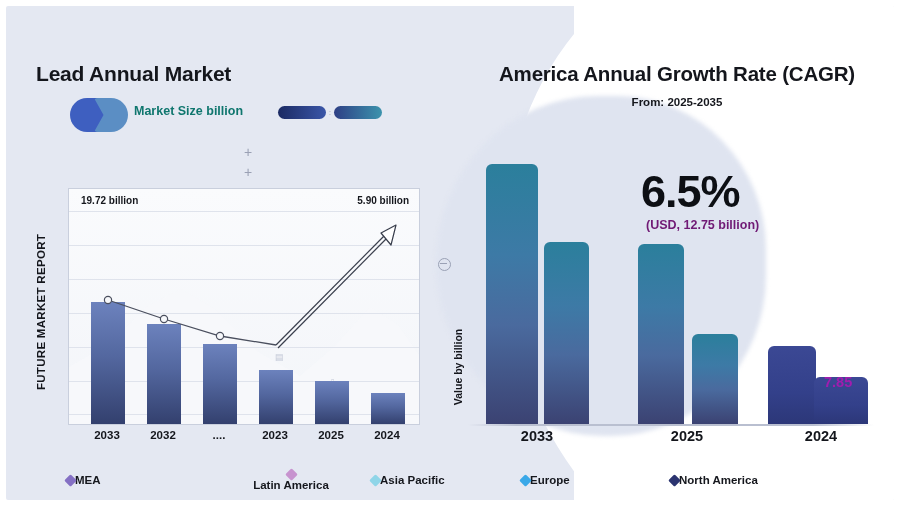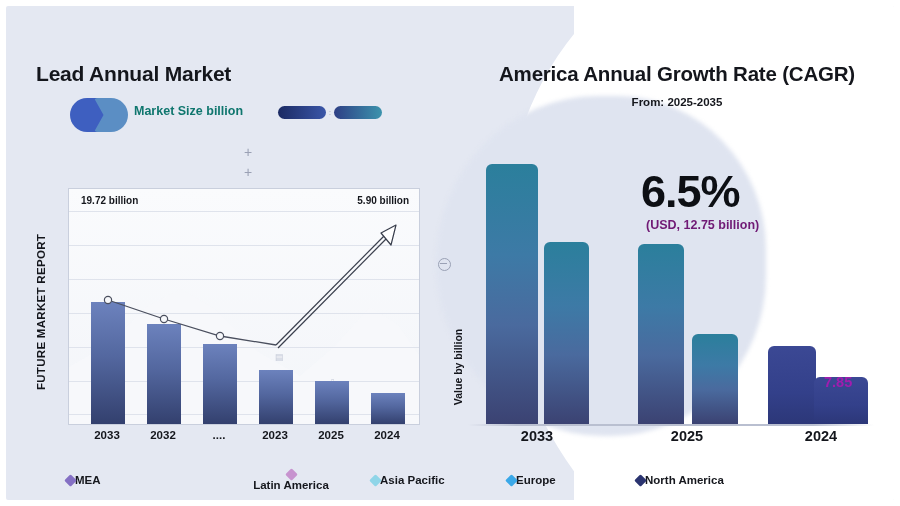--- a/index.html
+++ b/index.html
@@ -257,25 +257,25 @@
 
     <div class="legend">
       <div class="leg-item" style="width:145px;">
         <span class="diamond" style="background:#8470c4"></span>
         <span class="leg-text">MEA</span>
       </div>
       <div class="leg-item" style="width:160px;flex-direction:column;">
         <span class="diamond" style="background:#c793cf"></span>
         <span class="leg-text">Latin America</span>
       </div>
-      <div class="leg-item" style="width:136px;">
+      <div class="leg-item" style="width:150px;">
         <span class="diamond" style="background:#8fd5e8"></span>
         <span class="leg-text">Asia Pacific</span>
       </div>
-      <div class="leg-item" style="width:129px;text-align:center;">
+      <div class="leg-item" style="width:149px;text-align:center;">
         <span class="diamond" style="background:#3aa8e8"></span>
         <span class="leg-text">Europe</span>
       </div>
       <div class="leg-item">
         <span class="diamond" style="background:#2b3470"></span>
         <span class="leg-text">North America</span>
       </div>
     </div>
 
   </div>

